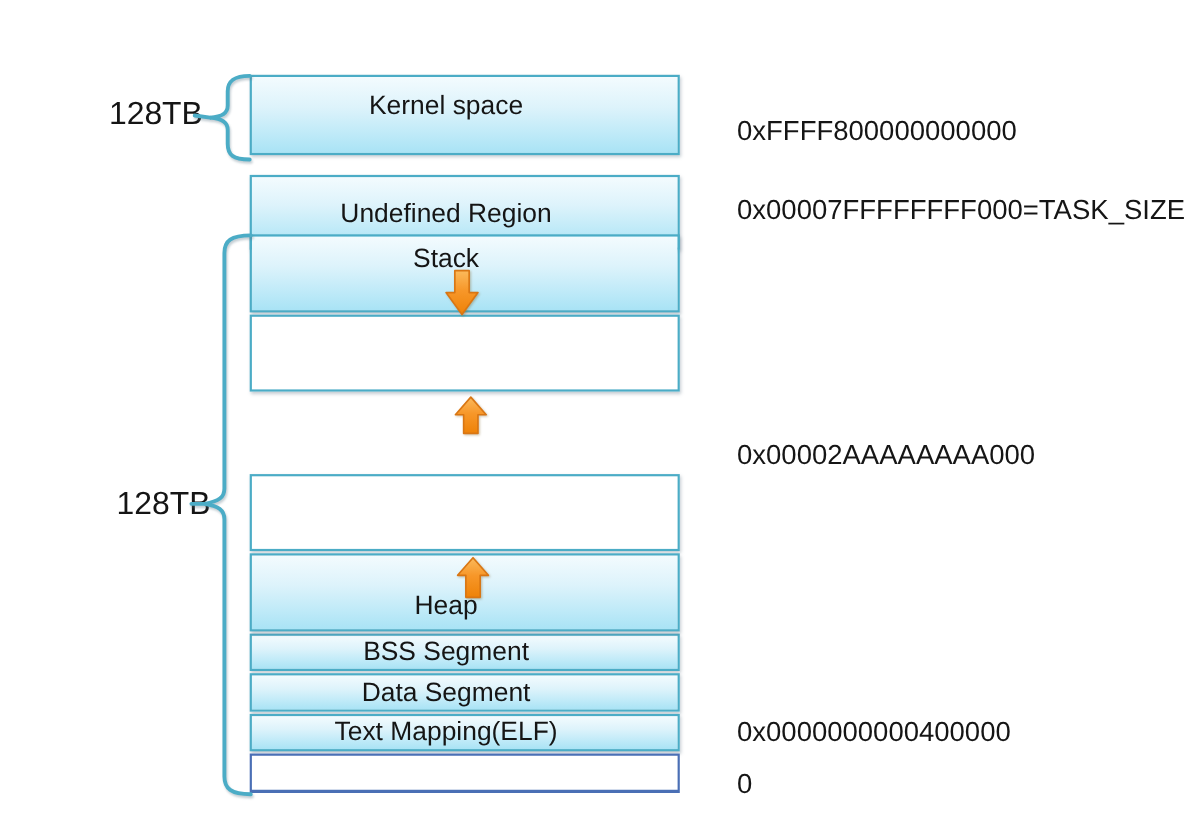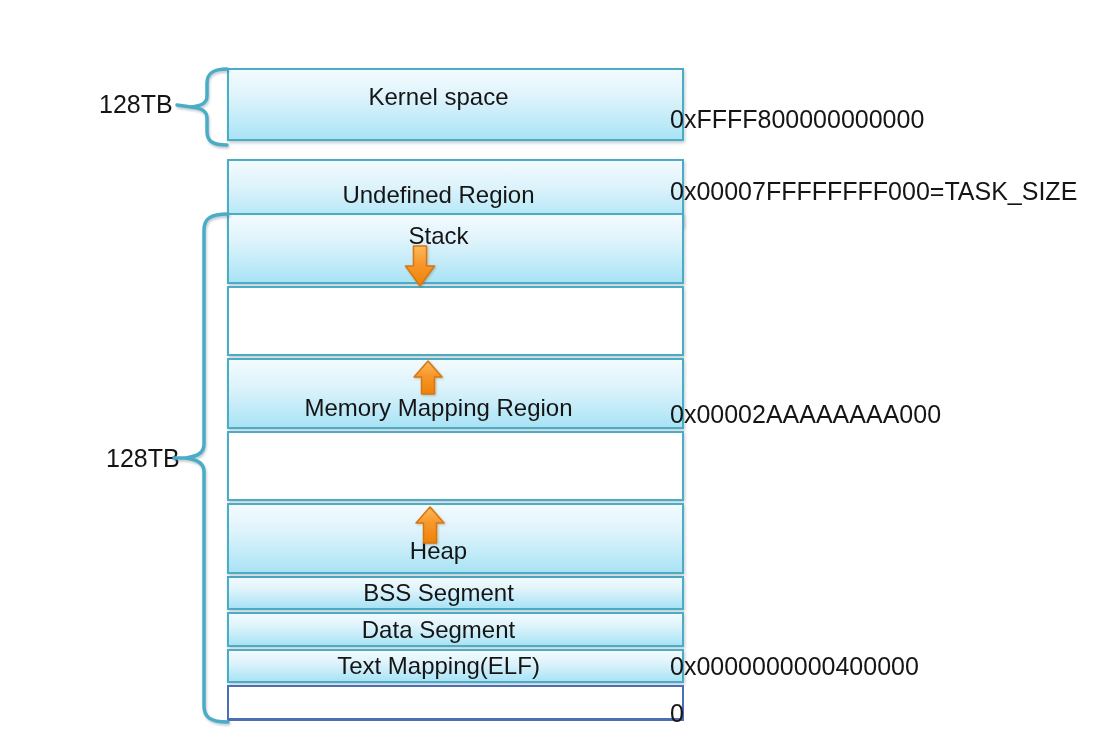--- a/index.html
+++ b/index.html
@@ -1,40 +1,40 @@
 <!DOCTYPE html>
 <html><head>
 <meta charset="utf-8">
 <style>
   html,body { margin:0; padding:0; background:#ffffff; }
   .canvas {
     position:relative; width:1093px; height:745px; background:#ffffff;
     font-family:"Liberation Sans", sans-serif; color:#151515; overflow:hidden;
   }
   .region {
-    position:absolute; left:227px; width:457px; box-sizing:border-box;
+    position:absolute; left:227px; width:391px; box-sizing:border-box;
     border:2px solid #4BACC6;
     background:linear-gradient(180deg,#f3fbfe 0%,#ddf3fb 40%,#bfeaf8 75%,#a9e3f5 100%);
     box-shadow:1px 2px 3px rgba(90,110,125,0.35);
     text-decoration:underline;
   }
   .region.empty { background:#ffffff; }
   .region.bottom {
     border:2px solid #4A6FB5; border-bottom-width:3px; background:#ffffff;
     box-shadow:none;
   }
   .rlabel {
     position:absolute; left:0; right:34px; text-align:center;
     font-size:24px; line-height:30px; white-space:nowrap;
   }
   .addr {
     position:absolute; left:670px; font-size:25px; line-height:30px; white-space:nowrap;
   }
   .size-label {
-    position:absolute; font-size:25px; line-height:30px; white-space:nowrap;
+    position:absolute; font-size:29px; line-height:30px; white-space:nowrap;
   }
   .overlay { position:absolute; left:0; top:0; width:1093px; height:745px; pointer-events:none; }
   .brace { filter:drop-shadow(1.5px 2px 1px rgba(80,110,125,0.35)); }
   .arrow { filter:drop-shadow(1px 1.5px 1px rgba(120,90,30,0.35)); }
 </style>
 </head>
 <body>
 
 <div class="canvas">
 
@@ -45,23 +45,20 @@
   <div class="region" style="top:159px;height:68px">
     <div class="rlabel" style="top:19px">Undefined Region</div>
   </div>
 
   <div class="region" style="top:213px;height:71px">
     <div class="rlabel" style="top:6px">Stack</div>
   </div>
 
   <div class="region empty" style="top:286px;height:70px"></div>
 
-  <div class="region" style="top:358px;height:71px">
-    <div class="rlabel" style="bottom:4px">Memory Mapping Region</div>
-  </div>
 
   <div class="region empty" style="top:431px;height:70px"></div>
 
   <div class="region" style="top:576px;height:34px">
     <div class="rlabel" style="top:0px">BSS Segment</div>
   </div>
 
   <div class="region" style="top:503px;height:71px">
     <div class="rlabel" style="bottom:6px">Heap</div>
   </div>

